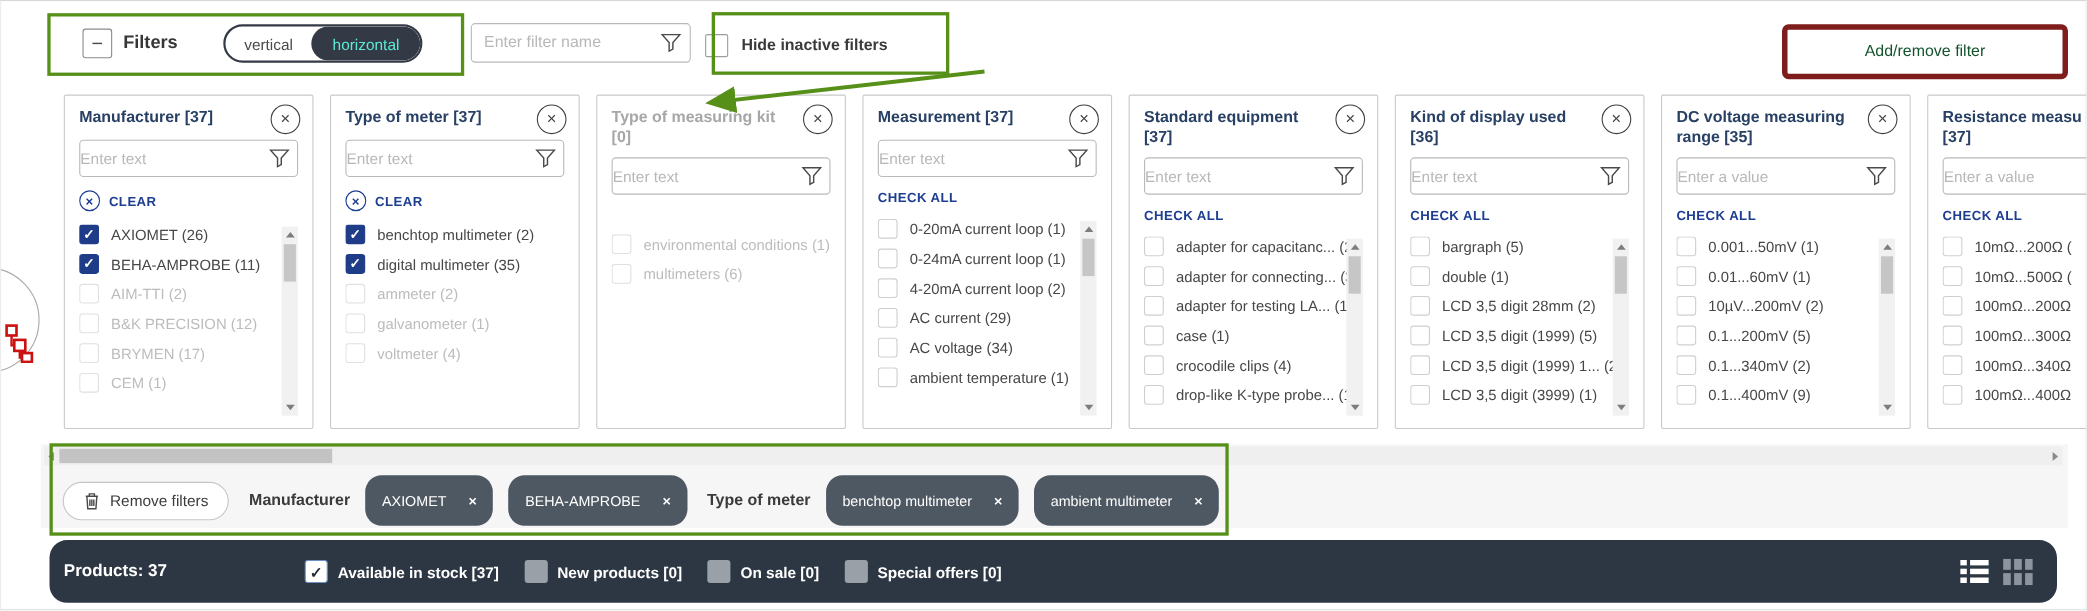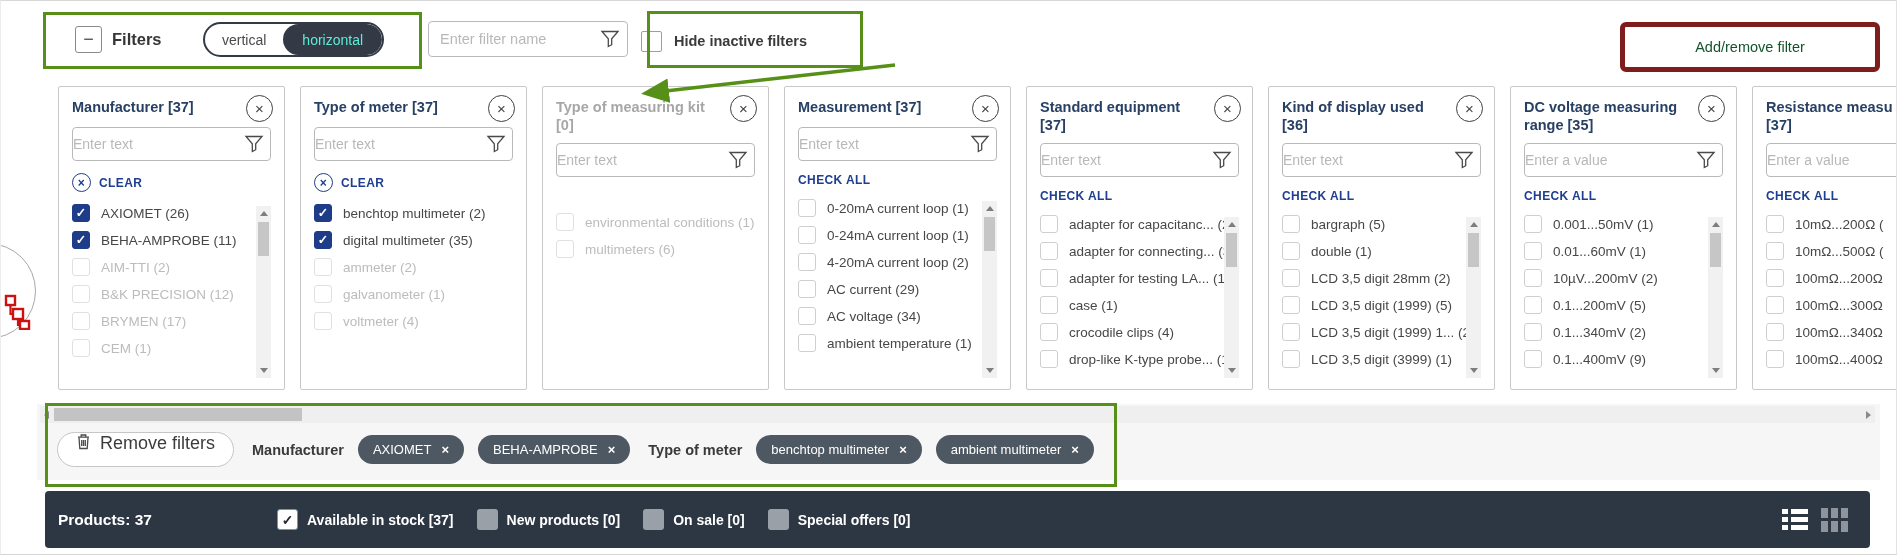--- a/index.html
+++ b/index.html
@@ -75,28 +75,28 @@
 
   
   .chips-strip{position:absolute;left:37px;top:404px;width:1843px;height:76px;background:#f6f6f6;z-index:1}
   .hscroll{position:absolute;left:3px;top:2px;width:1835px;height:17px;background:#efefef;cursor:pointer}
   .hs-left,.hs-right{position:absolute;top:4.5px;width:0;height:0;border-top:4px solid transparent;border-bottom:4px solid transparent}
   .hs-left{left:4px;border-right:5px solid #8a8a8a}
   .hs-right{right:4px;border-left:5px solid #8a8a8a}
   .hs-thumb{position:absolute;left:14px;top:2px;width:248px;height:13px;background:#c3c3c3}
   .chips-row{position:absolute;left:20px;top:28px;display:flex;align-items:center}
   .remove-filters{height:35px;border:1px solid #c6c6c6;border-radius:18px;background:#fff;display:flex;
-    gap:9px;padding:0 18px;font-size:18px;color:#3c3c3c;font-family:inherit;cursor:pointer}
+    align-items:center;gap:9px;padding:0 18px;font-size:14px;color:#3c3c3c;font-family:inherit;cursor:pointer}
   .group-label{margin-left:18px;font-size:14.5px;font-weight:bold;color:#3a3a3a}
-  .chip{margin-left:14px;height:29px;border-radius:15px;background:#4e5862;color:#fff;display:flex;
-    align-items:center;gap:10px;padding:0 15px;font-size:13px;cursor:pointer}
+  .chip{margin-left:14px;height:46px;border-radius:15px;background:#4e5862;color:#fff;display:flex;
+    align-items:center;gap:20px;padding:0 15px;font-size:13px;cursor:pointer}
   .chip-x{font-size:13px;font-weight:bold}
 
   
-  .pbar{position:absolute;left:45px;top:491px;width:1825px;height:57px;background:#2d3743;border-radius:4px;color:#fff;z-index:2}
+  .pbar{position:absolute;left:45px;top:491px;width:1825px;height:57px;background:#2d3743;border-radius:16px;color:#fff;z-index:2}
   .pbar-title{position:absolute;left:13px;top:20px;font-size:15.5px;font-weight:bold}
   .ptoggles{position:absolute;left:232px;top:0;height:100%;display:flex;align-items:center;gap:23px}
   .ptog{display:flex;align-items:center;gap:9px;font-size:14px;font-weight:bold;cursor:pointer}
   .pcb{width:21px;height:21px;border-radius:3px;display:flex;align-items:center;justify-content:center;box-sizing:border-box}
   .pcb.on{background:#fff;border:1px solid #6f92c8}
   .pcb.on .tick{color:#222b36;font-size:14px}
   .pcb.off{background:#99a0a8}
   .views{position:absolute;right:22px;top:0;height:100%;display:flex;align-items:center;gap:13px}
   .view-btn{cursor:pointer;display:flex}
 

